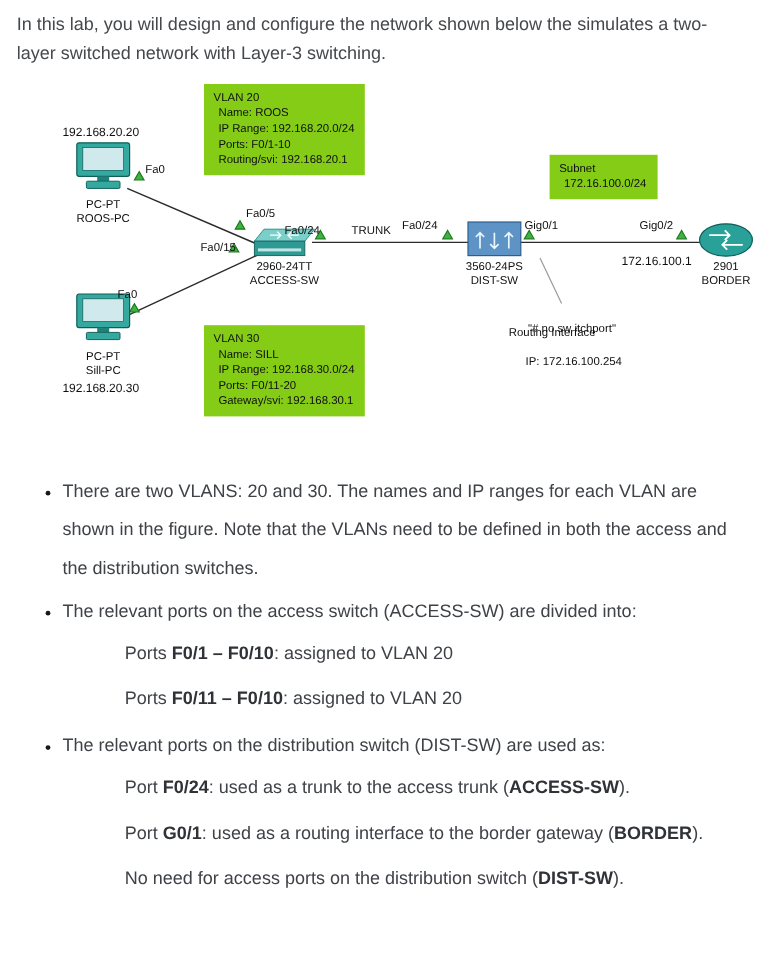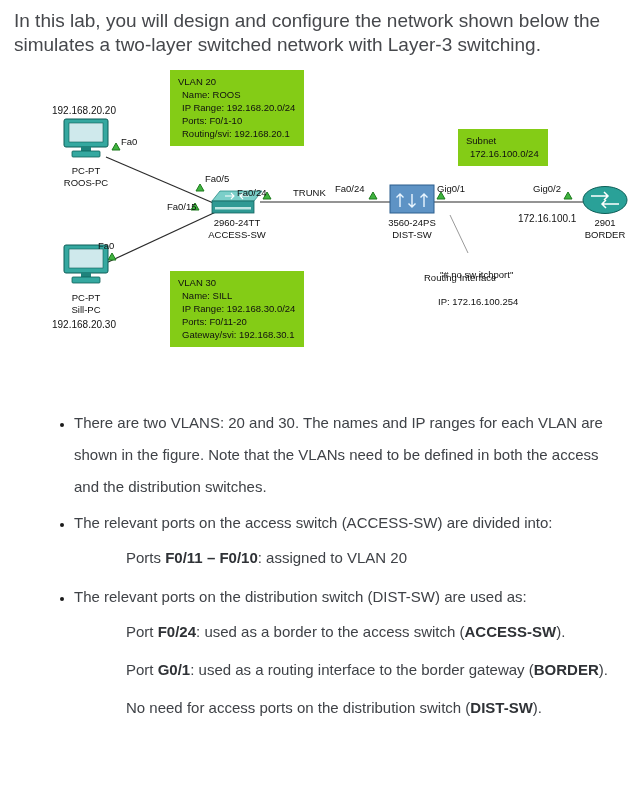--- a/index.html
+++ b/index.html
@@ -3,37 +3,37 @@
 <meta charset="utf-8">
 <style>
   * { box-sizing: border-box; }
   html,body { margin:0; padding:0; background:#fff; }
   .page {
     position:relative; width:644px; height:805px; overflow:hidden;
     background:#fff; font-family:"Liberation Sans", sans-serif; color:#3f4247;
   }
   .intro {
     padding:9px 18px 0 14px; width:634px;
-    font-size:19px; line-height:24px; color:#46484c;
+    font-size:15px; line-height:24px; color:#46484c;
   }
   
   .diagram { position:relative; width:644px; height:312px; margin-top:8px; }
   .wires { position:absolute; left:0; top:0; }
   .dlabel { position:absolute; white-space:nowrap; font-size:9.5px; color:#101010; }
   .big { font-size:10px; }
   .dcenter { position:absolute; transform:translateX(-50%); text-align:center; line-height:11.5px; font-size:9.5px; color:#101010; white-space:nowrap; }
   .dcenter span { display:block; }
   .dbox {
     position:absolute; background:#84cc16; padding:5px 9px 6px 8px;
     font-size:9.5px; line-height:13px; color:#101010; white-space:nowrap;
   }
   .dbox span { display:block; }
   .dbox span.ind { margin-left:4px; }
   
-  ul.notes { margin:30px 20px 0 0; padding-left:74px; list-style:disc outside; }
+  ul.notes { margin:17px 20px 0 0; padding-left:52px; list-style:disc outside; }
   ul.notes li { font-size:15px; line-height:32px; color:#3f4247; margin-bottom:4px; }
   ul.notes li::marker { color:#1a1a1a; font-size:12px; }
   .sub { margin-left:52px; line-height:38px; font-size:15px; }
   b { color:#2f3236; }
 </style>
 </head>
 <body>
 
 <div class="page">
 
@@ -159,28 +159,31 @@
 
   <ul class="notes">
 
     <li>
       <span>There are two VLANS: 20 and 30. The names and IP ranges for each VLAN are shown in the figure. Note that the VLANs need to be defined in both the access and the distribution switches.</span>
     </li>
 
     <li>
       <span>The relevant ports on the access switch (ACCESS-SW) are divided into:</span>
       <div class="sub">
+        <span>Ports </span><b>F0/1 – F0/10</b><span>: assigned to VLAN 20</span><b></b><span></span>
+      </div>
+      <div class="sub">
         <span>Ports </span><b>F0/11 – F0/10</b><span>: assigned to VLAN 20</span><b></b><span></span>
       </div>
     </li>
 
     <li>
       <span>The relevant ports on the distribution switch (DIST-SW) are used as:</span>
       <div class="sub">
-        <span>Port </span><b>F0/24</b><span>: used as a border to the access switch (</span><b>ACCESS-SW</b><span>).</span>
+        <span>Port </span><b>F0/24</b><span>: used as a trunk to the access trunk (</span><b>ACCESS-SW</b><span>).</span>
       </div>
       <div class="sub">
         <span>Port </span><b>G0/1</b><span>: used as a routing interface to the border gateway (</span><b>BORDER</b><span>).</span>
       </div>
       <div class="sub">
         <span>No need for access ports on the distribution switch (</span><b></b><span></span><b>DIST-SW</b><span>).</span>
       </div>
     </li>
 
   </ul>

